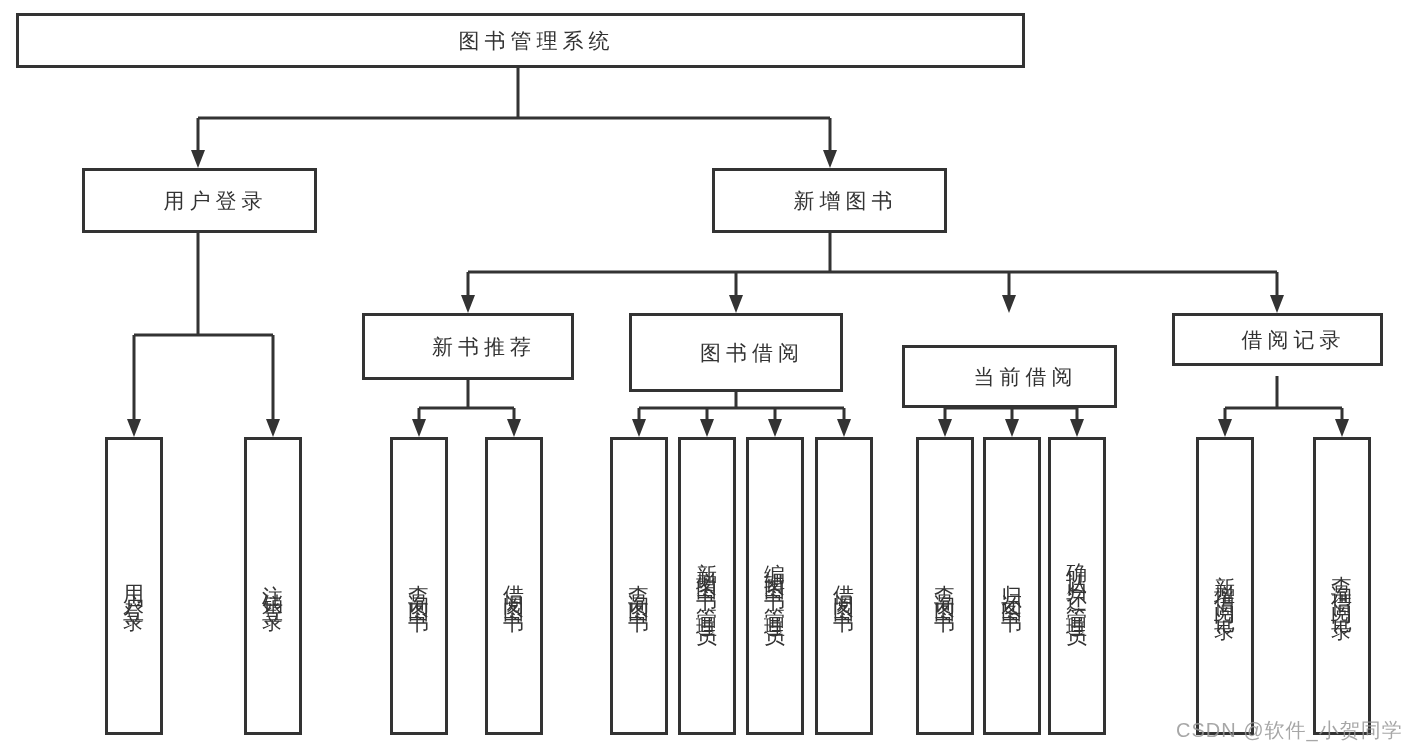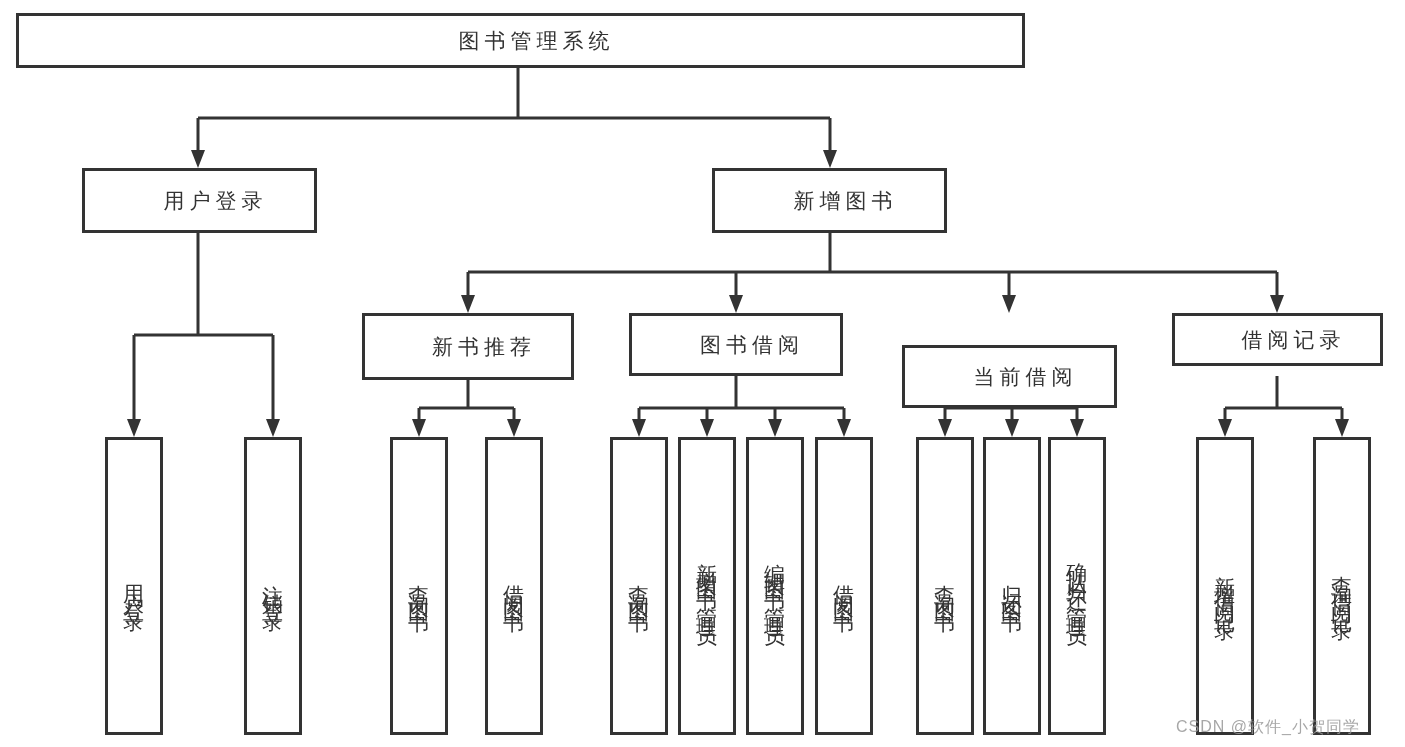--- a/index.html
+++ b/index.html
@@ -38,21 +38,21 @@
     text-orientation:mixed;
     font-size:21px;
     letter-spacing:9px;
     line-height:1;
     color:#333333;
   }
   #connectors { position:absolute; left:0; top:0; width:1405px; height:747px; pointer-events:none; }
   .watermark {
     position:absolute;
     left:1176px; top:717px;
-    font-size:16px;
+    font-size:20px;
     letter-spacing:1px;
     color:rgba(152,152,152,0.85);
     z-index:10;
     white-space:nowrap;
   }
 </style>
 </head>
 <body>
 
 <div id="stage">
@@ -78,21 +78,21 @@
       M1070 419 L1084 419 L1077 437 Z  M1218 419 L1232 419 L1225 437 Z
       M1335 419 L1349 419 L1342 437 Z"></path>
   </svg>
 
   <div class="node" style="left:16px; top:13px; width:1009px; height:55px;">图书管理系统</div>
 
   <div class="node" style="left:82px; top:168px; width:235px; height:65px;">用户登录</div>
   <div class="node" style="left:712px; top:168px; width:235px; height:65px;">新增图书</div>
 
   <div class="node" style="left:362px; top:313px; width:212px; height:67px;">新书推荐</div>
-  <div class="node" style="left:629px; top:313px; width:214px; height:63px;">图书借阅</div>
+  <div class="node" style="left:629px; top:313px; width:214px; height:79px;">图书借阅</div>
   <div class="node" style="left:902px; top:313px; width:215px; height:63px;margin-top:32px;">当前借阅</div>
   <div class="node" style="left:1172px; top:313px; width:211px; height:53px;">借阅记录</div>
 
   <div class="leaf" style="left:105px;">用户登录</div>
   <div class="leaf" style="left:244px;">注销登录</div>
 
   <div class="leaf" style="left:390px;">查询图书</div>
   <div class="leaf" style="left:485px;">借阅图书</div>
 
   <div class="leaf" style="left:610px;">查询图书</div>

